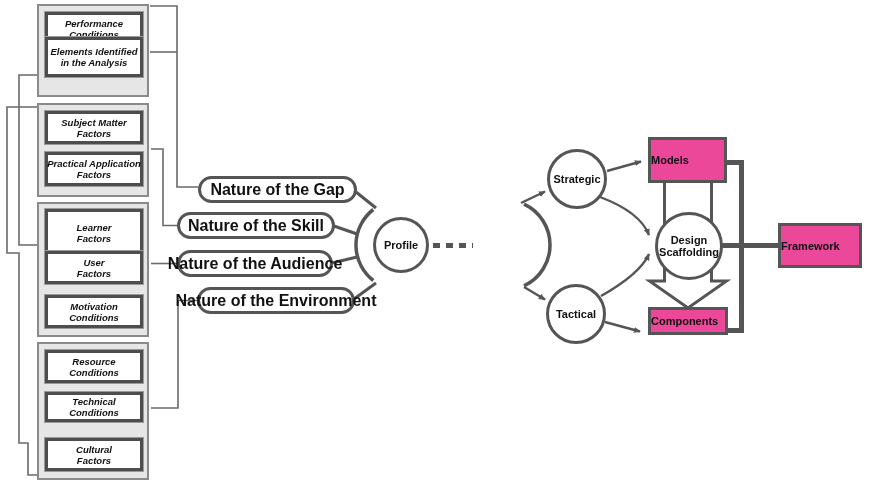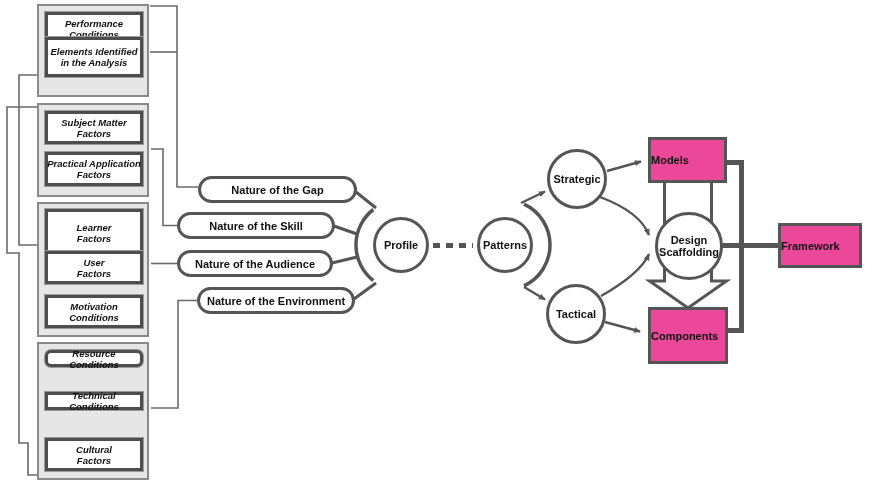--- a/index.html
+++ b/index.html
@@ -20,21 +20,21 @@
     box-sizing:border-box;z-index:3;
     display:flex;flex-direction:column;align-items:center;justify-content:center;
     font-size:9.5px;font-weight:bold;line-height:11px;text-align:center;font-style:italic;
   }
   .gbox span{display:block;white-space:nowrap;}
   
   .oval{
     position:absolute;height:27px;background:#fff;border:3px solid #555;
     border-radius:15px;box-sizing:border-box;z-index:3;
     display:flex;align-items:center;justify-content:center;
-    font-size:11px;font-weight:bold;white-space:nowrap;
+    font-size:16px;font-weight:bold;white-space:nowrap;
   }
   
   .circle{
     position:absolute;background:#fff;border:3px solid #555;border-radius:50%;
     box-sizing:border-box;z-index:3;
     display:flex;flex-direction:column;align-items:center;justify-content:center;
     font-size:11px;font-weight:bold;text-align:center;line-height:12px;
   }
   .circle span{display:block;white-space:nowrap;}
   
@@ -123,25 +123,25 @@
   </div>
   <div class="gbox" style="top:251px;height:33px;">
     <span>User</span>
     <span>Factors</span>
   </div>
   <div class="gbox" style="top:295px;height:33px;justify-content:center;">
     <span>Motivation</span>
     <span>Conditions</span>
   </div>
 
-  <div class="gbox" style="top:350px;height:17px;border-radius:6px;">
+  <div class="gbox" style="top:350px;height:33px;">
     <span>Resource</span>
     <span>Conditions</span>
   </div>
-  <div class="gbox" style="top:392px;height:18px;">
+  <div class="gbox" style="top:392px;height:30px;">
     <span>Technical</span>
     <span>Conditions</span>
   </div>
   <div class="gbox" style="top:438px;height:33px;text-align:right;">
     <span>Cultural</span>
     <span>Factors</span>
   </div>
 
   <div class="oval" style="left:198px;top:176px;width:159px;">
     <span>Nature of the Gap</span>
@@ -152,37 +152,34 @@
   <div class="oval" style="left:177px;top:250px;width:156px;">
     <span>Nature of the Audience</span>
   </div>
   <div class="oval" style="left:197px;top:287px;width:158px;">
     <span>Nature of the Environment</span>
   </div>
 
   <div class="circle" style="left:373px;top:217px;width:56px;height:56px;">
     <span>Profile</span>
   </div>
-  <div class="circle" style="left:477px;top:217px;width:56px;height:56px;">
-    <span>Patterns</span>
-  </div>
   <div class="circle" style="left:547px;top:149px;width:60px;height:60px;">
     <span>Strategic</span>
   </div>
   <div class="circle" style="left:546px;top:284px;width:60px;height:60px;">
     <span>Tactical</span>
   </div>
   <div class="circle" style="left:655px;top:212px;width:68px;height:68px;border-width:3.5px;font-size:11px;">
     <span>Design</span>
     <span>Scaffolding</span>
   </div>
 
   <div class="rbox" style="left:648px;top:137px;width:79px;height:46px;">
     <span>Models</span>
   </div>
-  <div class="rbox" style="left:648px;top:307px;width:80px;height:57px;">
+  <div class="rbox" style="left:648px;top:307px;width:80px;height:28px;">
     <span>Components</span>
   </div>
   <div class="rbox" style="left:778px;top:223px;width:84px;height:45px;">
     <span>Framework</span>
   </div>
 
 </div>
 
 </body></html>

